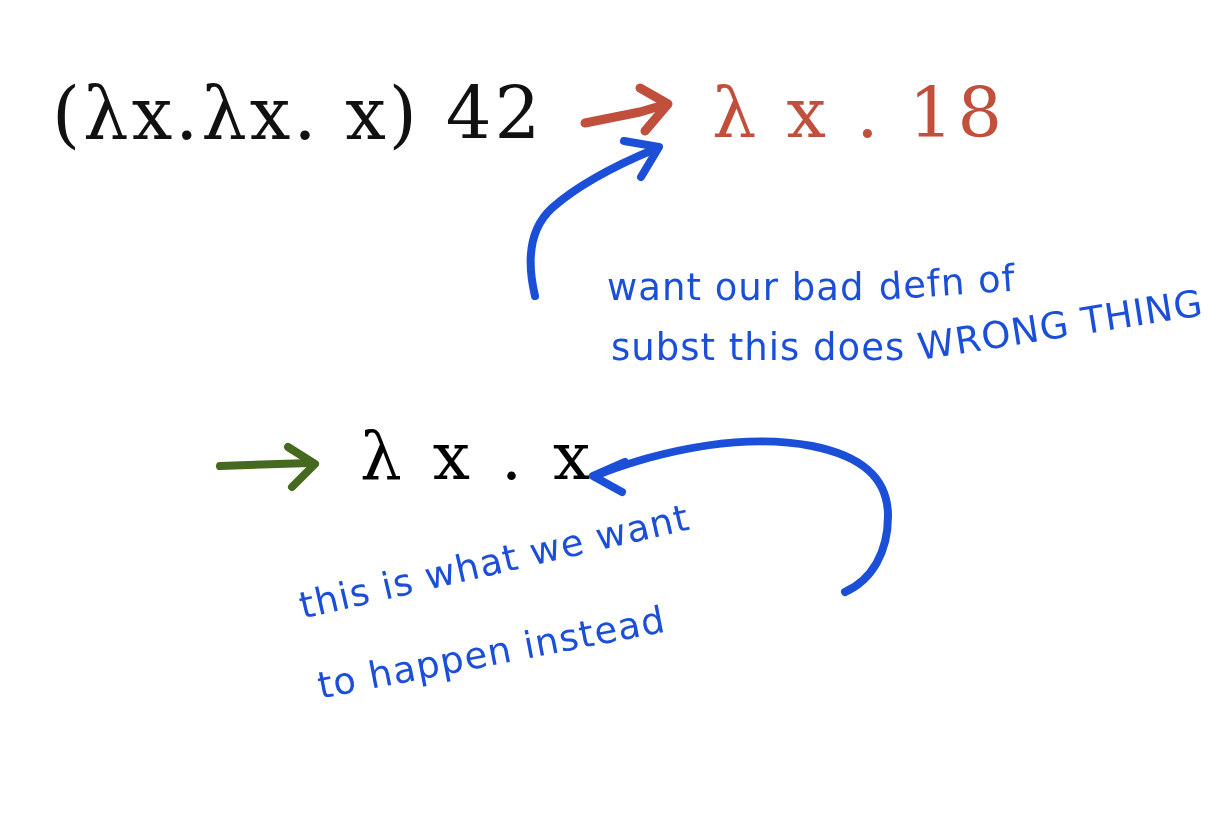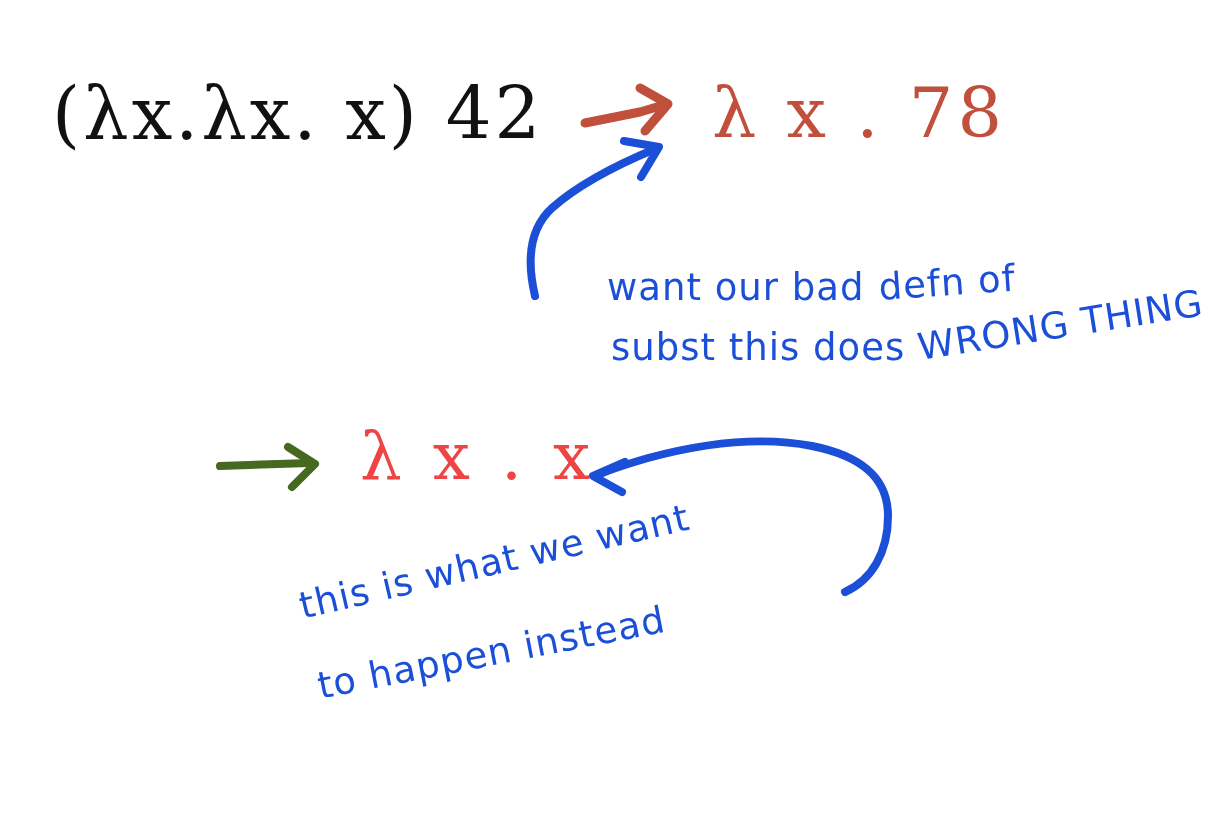--- a/index.html
+++ b/index.html
@@ -38,21 +38,21 @@
     font-size: 70px;
     color: #c0503c;
     font-family: "DejaVu Serif", serif;
     letter-spacing: 4px;
   }
   
   .expr-green {
     left: 360px;
     top: 424px;
     font-size: 66px;
-    color: #ef4444;
+    color: #000000;
     font-family: "DejaVu Serif", serif;
     letter-spacing: 5px;
   }
   
   .note-blue {
     color: #1b4fd8;
     font-family: "DejaVu Sans", sans-serif;
     font-size: 37px;
     letter-spacing: 1px;
   }
@@ -84,21 +84,21 @@
     pointer-events: none;
   }
 </style>
 </head>
 <body>
 
 <div id="canvas">
 
   <div class="ink expr-main">(λx.λx. x) 42</div>
 
-  <div class="ink expr-red">λ x . 78</div>
+  <div class="ink expr-red">λ x . 18</div>
 
   <div class="ink expr-green">λ x . x</div>
 
   <div class="ink note-blue note-1-line-1">
     <span>want our bad</span><span class="w-gap"></span><span class="tail">defn of</span>
   </div>
   <div class="ink note-blue note-1-line-2">
     <span>subst this does</span><span class="w-gap"></span><span class="tail">WRONG THING</span>
   </div>
 

